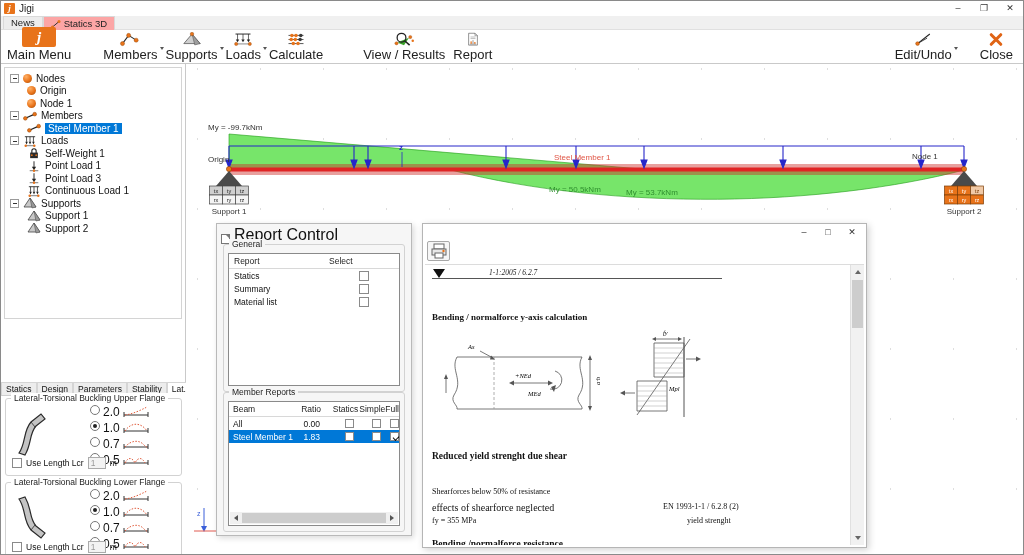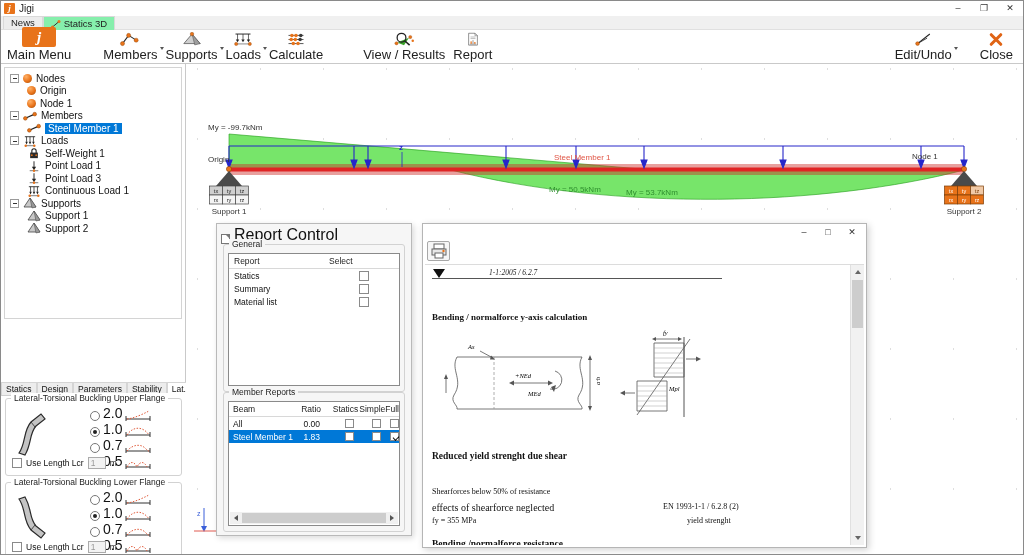--- a/index.html
+++ b/index.html
@@ -10,21 +10,21 @@
   
   .titlebar{position:absolute;left:0;top:0;right:0;height:15px;display:flex;align-items:center;gap:4px;padding-left:3px;background:#fff}
   .app-ico{width:11px;height:11px;background:#e8731a;color:#fff;font:bold italic 9px/11px "Liberation Serif",serif;text-align:center;border-radius:1px}
   .title-text{font-size:10px;color:#222}
   .win-ctrls{margin-left:auto;display:flex}
   .wbtn{width:26px;height:15px;font-size:9px;line-height:15px;text-align:center;color:#333}
 
   
   .tabrow{position:absolute;left:0;top:15px;right:0;height:14px;background:#f0f0f0;display:flex;align-items:flex-end;padding-left:2px;border-bottom:1px solid #e0e0e0}
   .tab{height:13px;padding:0 7px;font-size:9.5px;line-height:12px;color:#222;border:1px solid #d9d9d9;border-bottom:none;background:#ececec;display:flex;gap:3px;align-items:center}
-  .tab.active{background:#86efac;height:14px;margin-bottom:-1px}
+  .tab.active{background:#fca5a5;height:14px;margin-bottom:-1px}
 
   
   .toolbar{position:absolute;left:0;top:29px;right:0;height:34px;background:#fff;border-bottom:1px solid #c9c9c9;display:flex;align-items:stretch;padding:0 2px}
   .tbi{display:flex;flex-direction:column;align-items:center;justify-content:flex-end;padding:2px 4px 1px;position:relative}
   .tbi .lbl{font-size:13px;color:#222;white-space:nowrap}
   .caret{width:0;height:0;border-left:2.5px solid transparent;border-right:2.5px solid transparent;border-top:3px solid #555;position:absolute;right:-2px;bottom:13px}
   .logo{width:34px;height:21px;background:#e8731a;border-radius:2px;color:#fff;font:bold italic 15px/20px "Liberation Serif",serif;text-align:center}
   .gap1{margin-left:24px}.gap2{margin-left:32px}
   .tb-right{margin-left:auto}.tb-close{margin-right:4px;margin-left:20px}
 
@@ -47,21 +47,21 @@
   .ptab.active{background:#fff;height:14px;margin-bottom:-1px}
   .ptab.clip{width:13px;overflow:hidden;padding:0 2px}
   .spin{width:10px;height:12px;border:1px solid #c5c5c5;background:#f2f2f2;display:flex;align-items:center;justify-content:center;margin-top:1px}
   .tri-l{width:0;height:0;border-top:3px solid transparent;border-bottom:3px solid transparent;border-right:4px solid #555}
   .tri-r{width:0;height:0;border-top:3px solid transparent;border-bottom:3px solid transparent;border-left:4px solid #555}
   .gb{position:absolute;border:1px solid #d2d2d2;border-radius:3px}
   .gb .legend{position:absolute;top:-6px;left:5px;background:#fff;padding:0 3px;font-size:8.5px;color:#222;white-space:nowrap}
   .gb-u{left:4px;top:16px;right:4px;height:78px}
   .gb-l{left:4px;top:100px;right:4px;height:78px}
   .flange{position:absolute;left:8px;top:12px}
-  .ropt{position:absolute;display:flex;align-items:flex-end;gap:3px;font-size:14px}
+  .ropt{position:absolute;display:flex;align-items:flex-start;gap:3px;font-size:12px}
   .radio{width:10px;height:10px;border:1px solid #777;border-radius:50%;background:#fff;position:relative;flex:0 0 auto}
   .radio.checked::after{content:"";position:absolute;left:2px;top:2px;right:2px;bottom:2px;border-radius:50%;background:#222}
   .cb{width:10px;height:10px;border:1px solid #8a8a8a;background:#fff;position:relative;flex:0 0 auto}
   .cb.checked::before{content:"";position:absolute;left:1.5px;top:1.5px;width:6px;height:3px;border-left:1.5px solid #111;border-bottom:1.5px solid #111;transform:rotate(-45deg)}
   .cbrow{position:absolute;left:6px;bottom:6px;display:flex;align-items:center;gap:4px;font-size:8.5px}
   .tin{width:18px;height:12px;border:1px solid #ababab;font-size:8.5px;padding:0 2px;font-family:"Liberation Sans",sans-serif}
   .tin.dis{background:#f3f3f3;color:#9a9a9a}
 
   
   .canvas{position:absolute;left:185px;top:63px;right:0;bottom:0;background:#fff;

